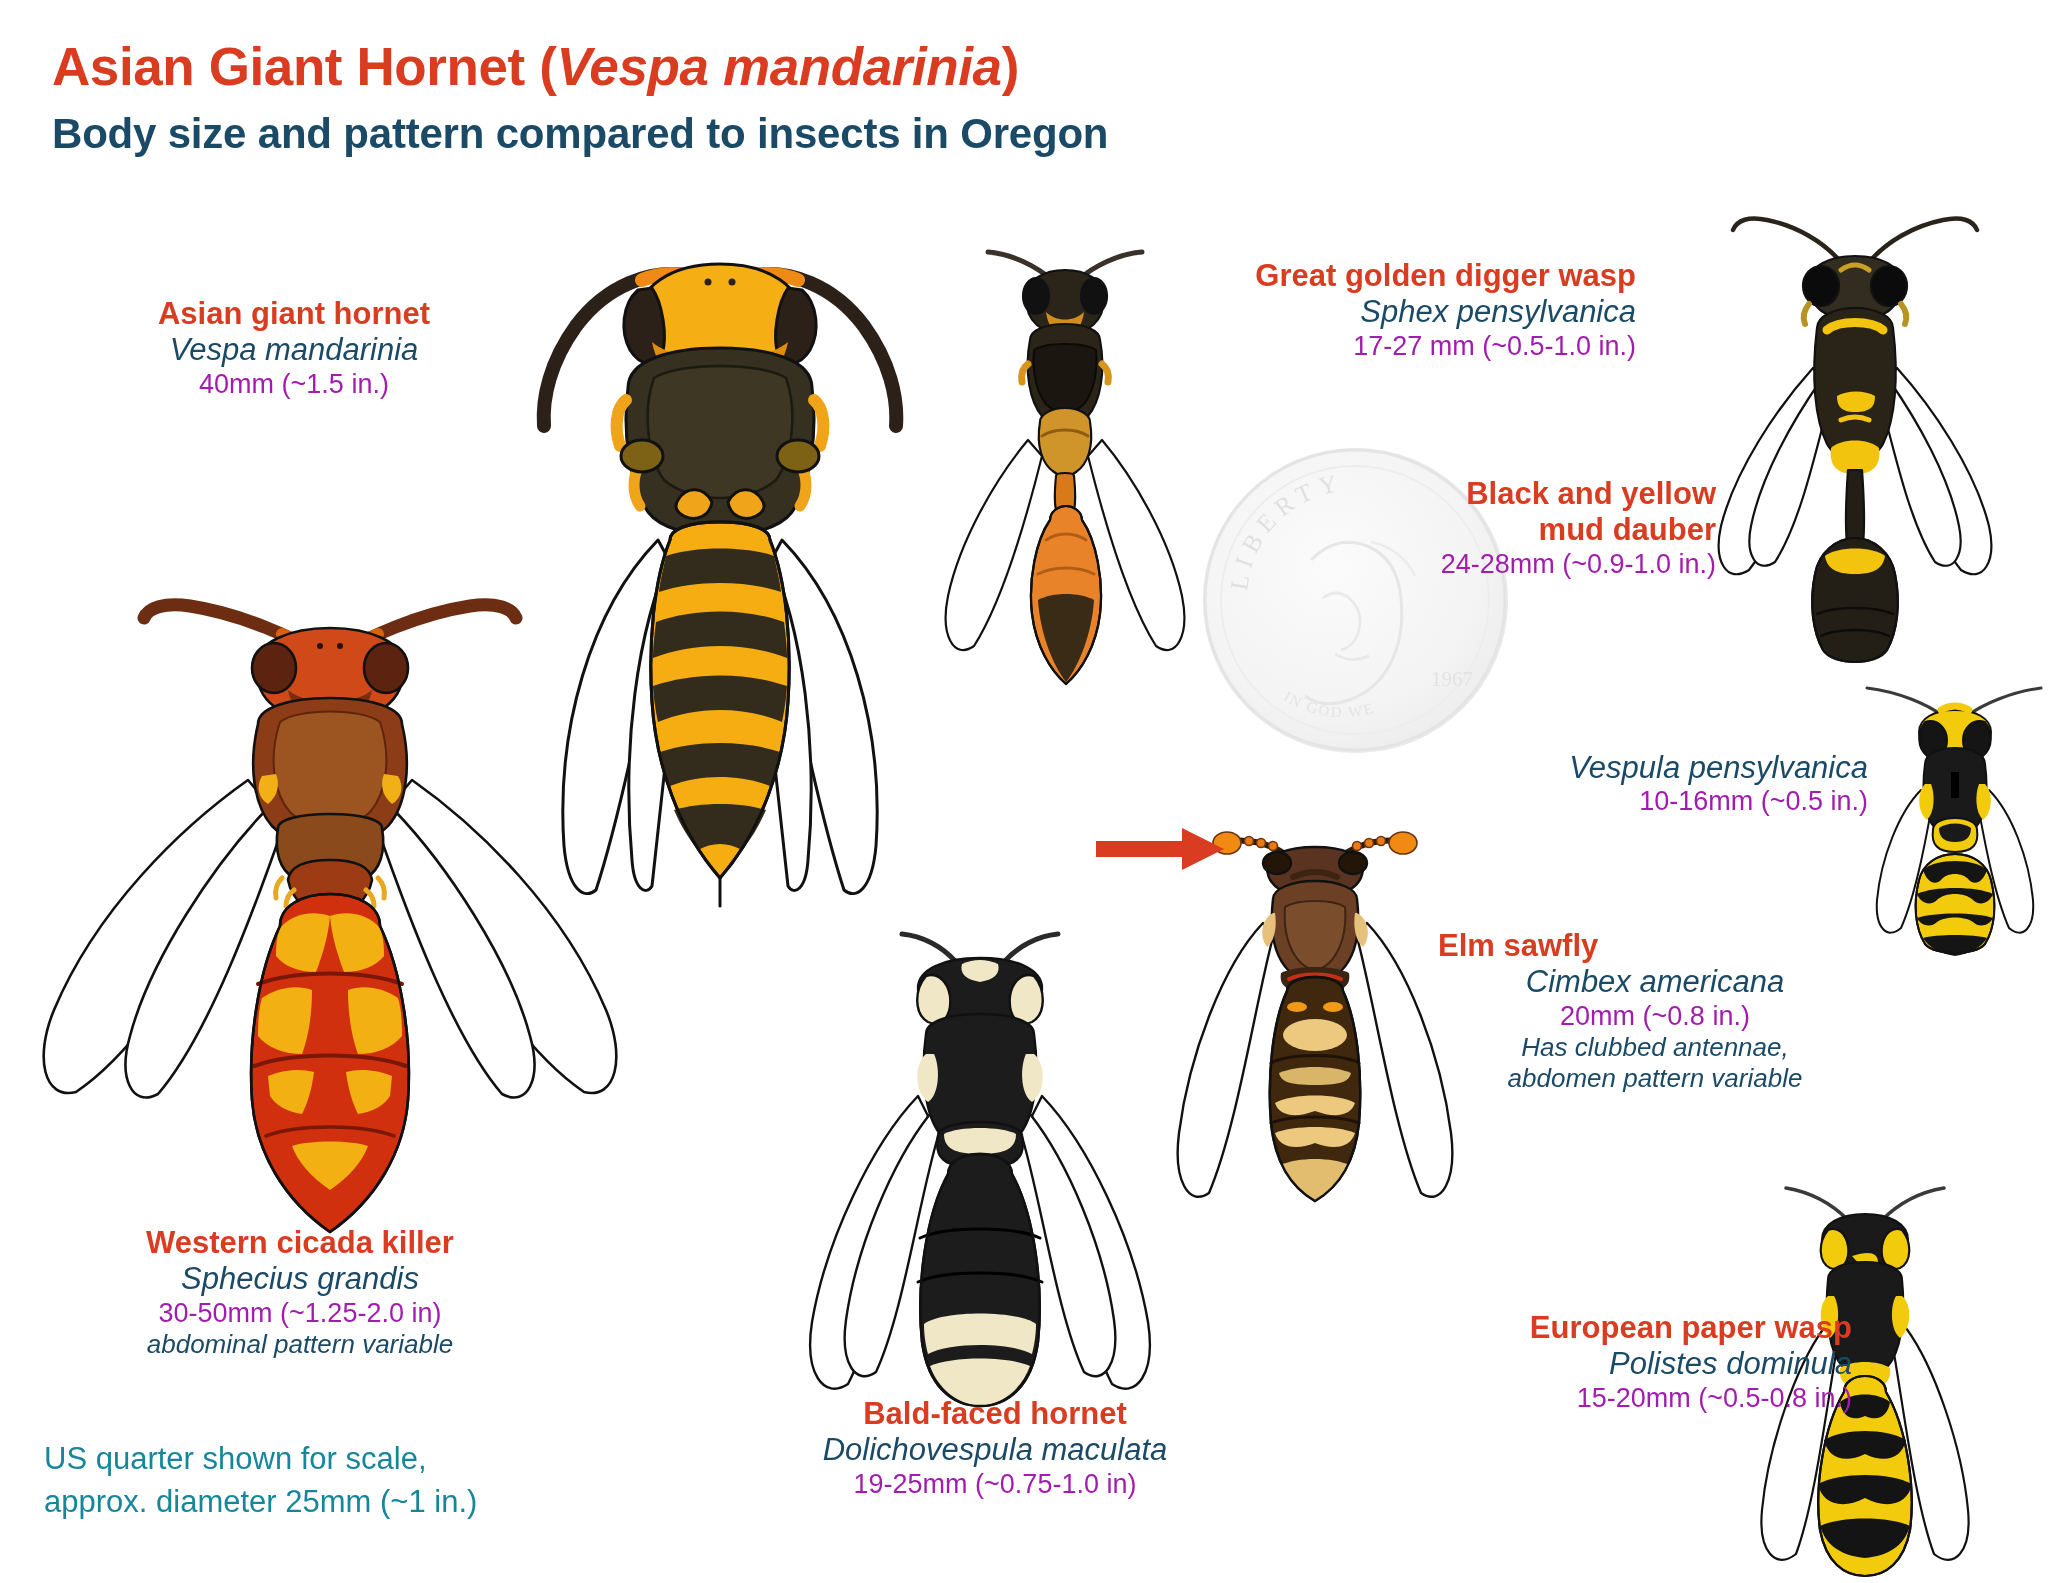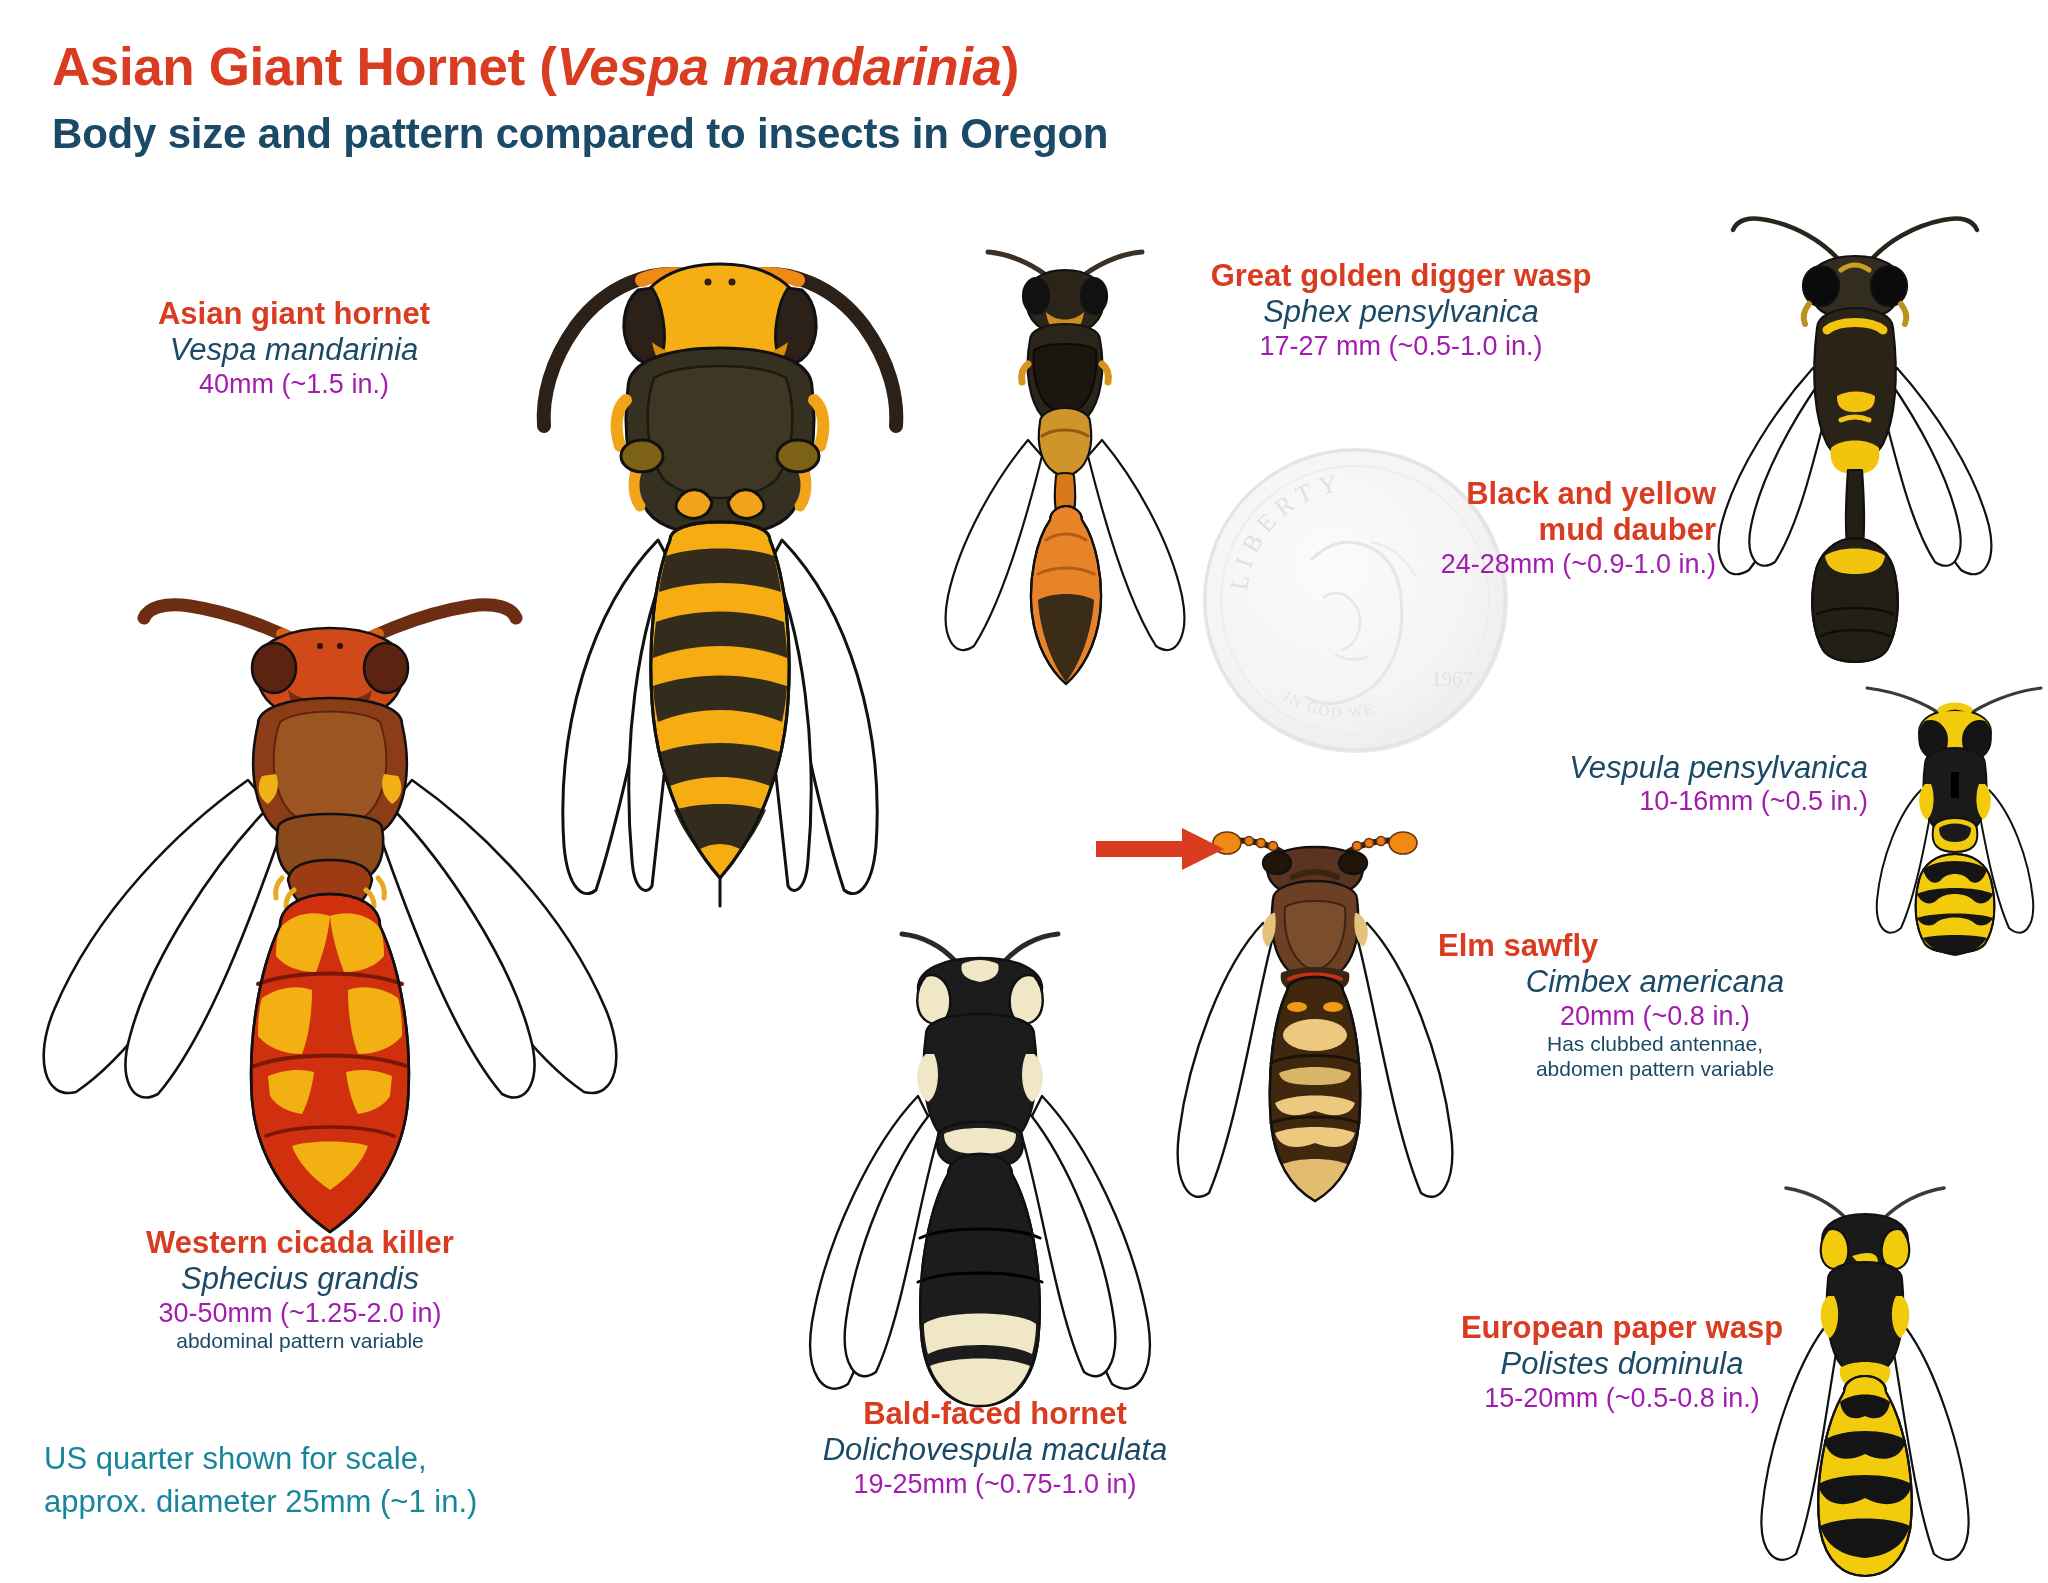--- a/index.html
+++ b/index.html
@@ -28,25 +28,25 @@
   .label .common{
     font-size:31px;font-weight:bold;color:#d93c20;white-space:nowrap;
   }
   .label .sci{
     font-size:31px;font-style:italic;color:#1a4a66;white-space:nowrap;
   }
   .label .size{
     font-size:27px;color:#a21caf;white-space:nowrap;
   }
   .label .note{
-    font-size:21px;color:#1a4a66;white-space:nowrap;
+    font-size:26px;font-style:italic;color:#1a4a66;white-space:nowrap;
   }
   .ta-c{text-align:center;}
   .ta-r{text-align:right;}
-  .ta-l{text-align:center;}
+  .ta-l{text-align:right;}
 
   .scalenote{
     position:absolute;left:44px;top:1438px;
     font-size:31px;color:#17869b;line-height:1.38;white-space:nowrap;
   }
 
   
   .coin{
     position:absolute;left:1203px;top:448px;width:305px;height:305px;
     border-radius:50%;

